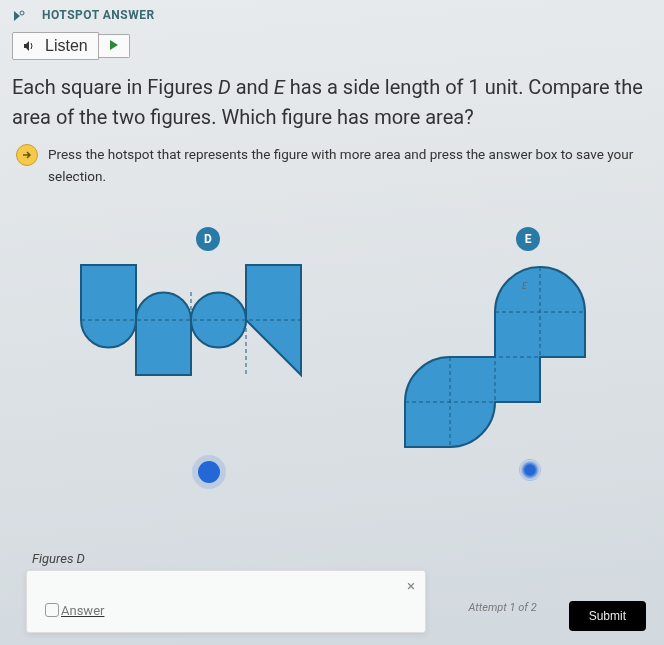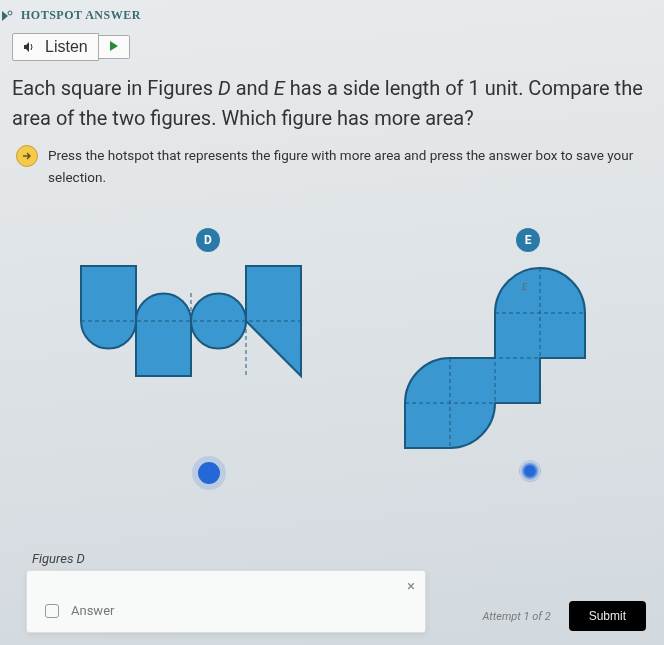--- a/index.html
+++ b/index.html
@@ -6,25 +6,24 @@
   body {
     width: 664px;
     height: 645px;
     background: linear-gradient(175deg, #e8ebed 0%, #dde2e6 50%, #d2d9de 100%);
     font-family: -apple-system, BlinkMacSystemFont, "Segoe UI", Roboto, sans-serif;
     color: #333;
     overflow: hidden;
     position: relative;
   }
   .header {
-    padding: 8px 12px 4px 0;
-    display: flex;
-    align-items: center;
-    gap: 7px;
-    font-family: Liberation Serif, serif;
+    padding: 8px 12px 4px 12px;
+    display: flex;
+    align-items: center;
+    gap: 16px;
   }
   .hotspot-icon {
     width: 14px;
     height: 14px;
     display: inline-block;
   }
   .header-title {
     font-size: 12px;
     font-weight: 700;
     letter-spacing: 0.5px;
@@ -155,42 +154,42 @@
   .close-x {
     position: absolute;
     top: 6px;
     right: 10px;
     font-size: 15px;
     color: #888;
     cursor: pointer;
   }
   .answer-check-row {
     display: flex;
-    align-items: center;
-    gap: 12px;
+    gap: 2px;
     padding: 22px 0 4px 6px;
+    text-decoration: underline;
   }
   .checkbox {
     width: 14px;
     height: 14px;
     border: 1.5px solid #999;
     border-radius: 3px;
     cursor: pointer;
   }
   .answer-text {
     font-size: 13px;
     color: #777;
   }
   .footer {
     position: absolute;
     right: 18px;
     bottom: 14px;
     display: flex;
-    align-items: center;
-    gap: 18px;
+    align-items: flex-start;
+    gap: 32px;
   }
   .attempt {
     font-size: 11px;
     font-style: italic;
     color: #7a7a7a;
   }
   .submit-btn {
     padding: 8px 20px;
     background: #000000;
     color: #e8eaea;

